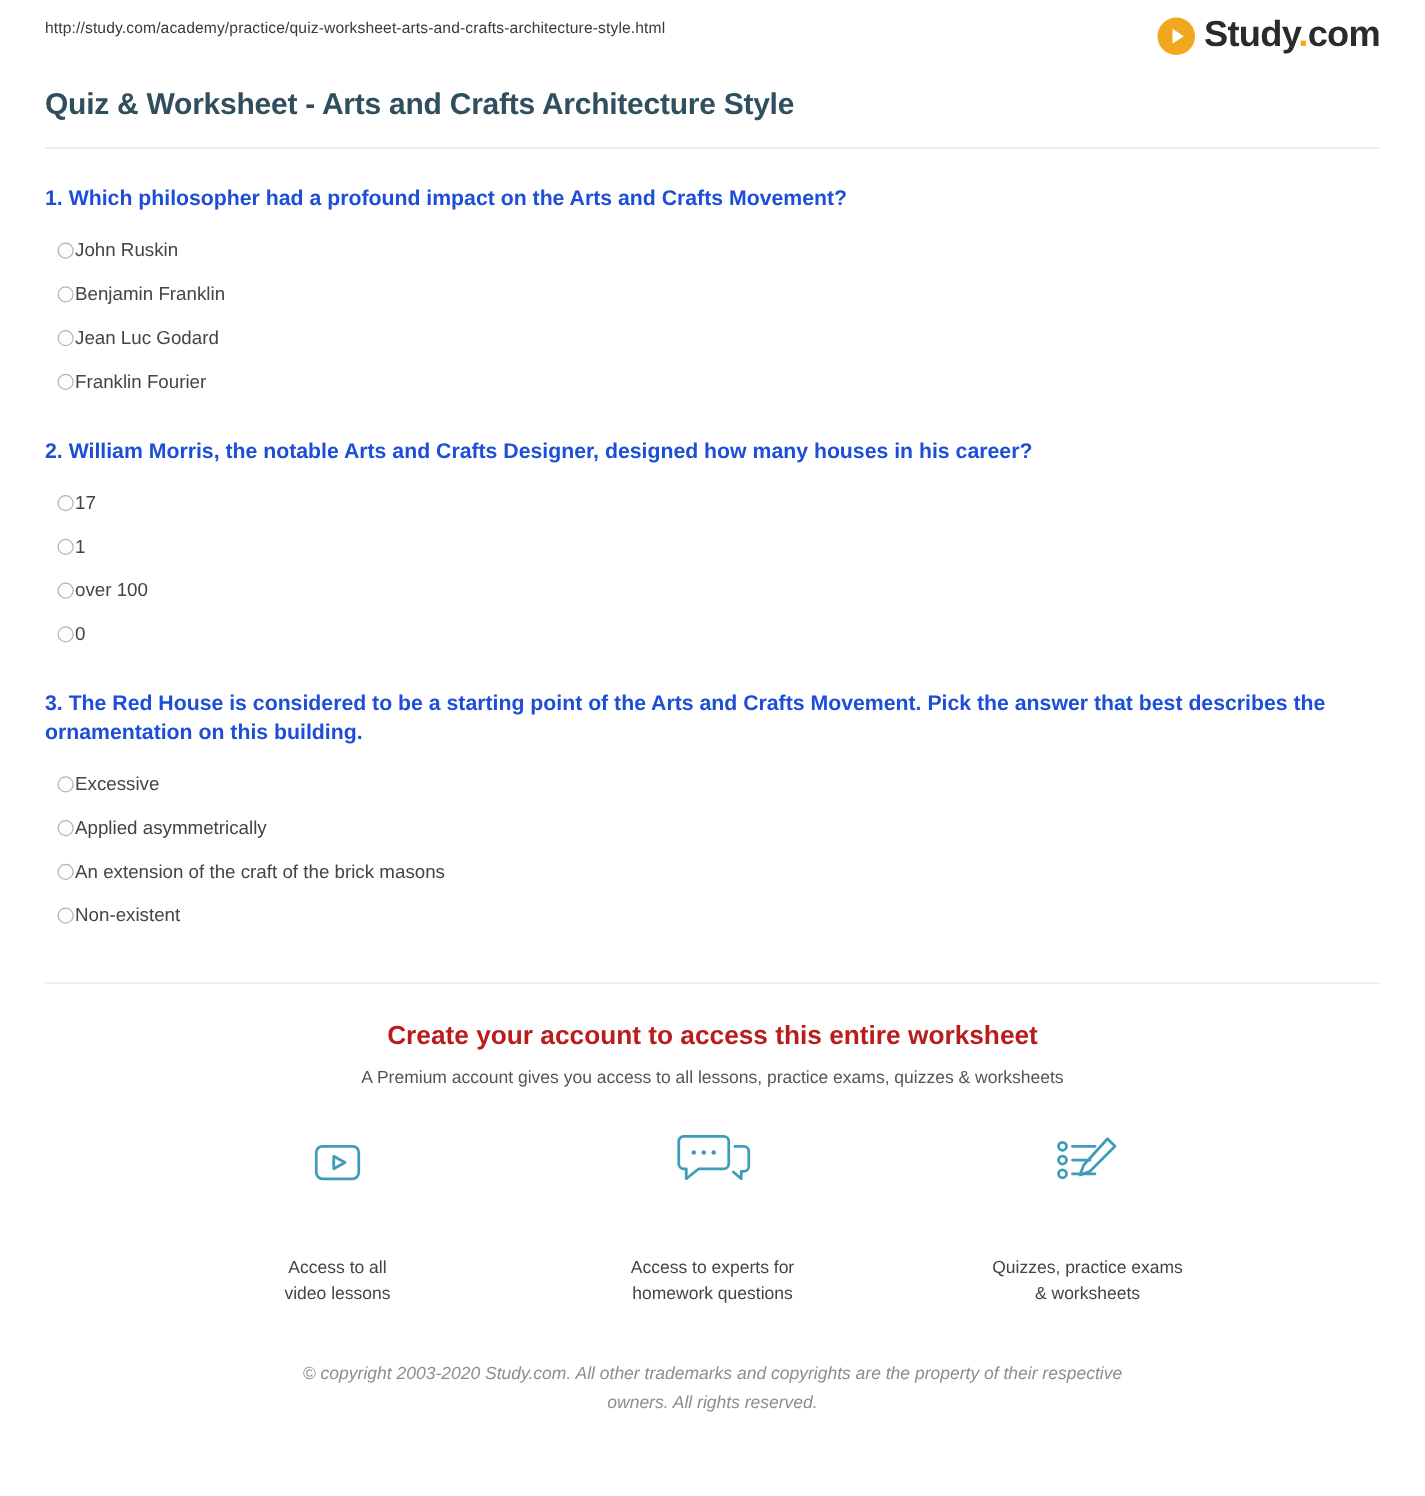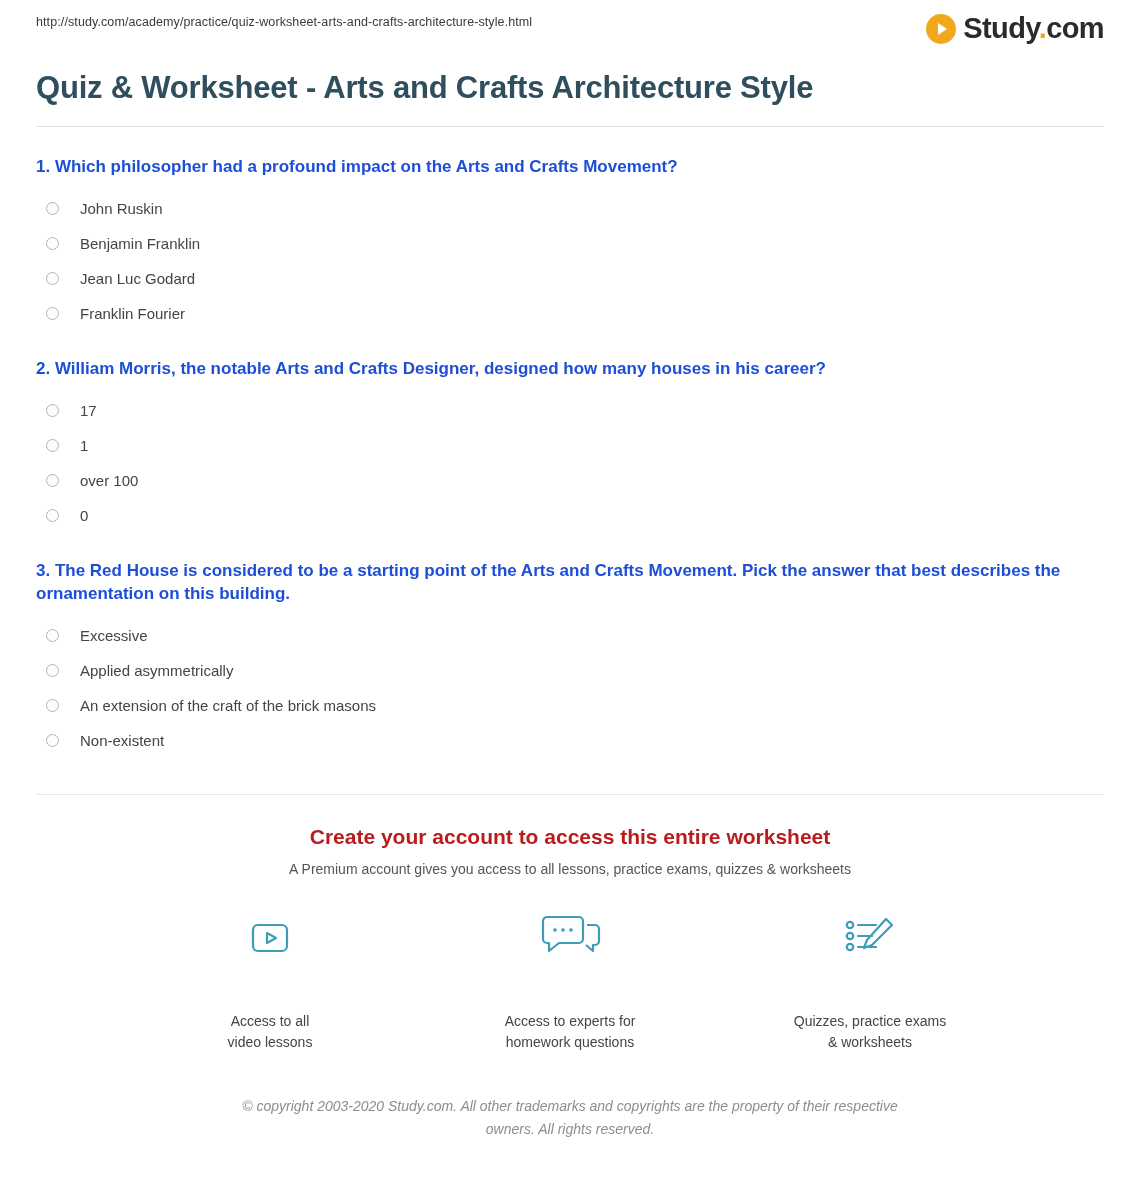--- a/index.html
+++ b/index.html
@@ -59,21 +59,21 @@
   .logo-text {
     font-size: 29px;
     font-weight: 700;
     color: #2b2b2b;
     letter-spacing: -0.6px;
   }
   .logo-text .dot { color: #f2a81d; }
 
   
   .title {
-    font-size: 31px;
+    font-size: 24px;
     font-weight: 700;
     color: #2f4f5f;
     margin: 16px 0 0 0;
     letter-spacing: -0.2px;
   }
   .rule {
     border: 0;
     border-top: 1px solid #e2e2e2;
     margin: 20px 0 0 0;
   }
@@ -85,21 +85,21 @@
     font-size: 17px;
     font-weight: 700;
     color: #1d4ed8;
     line-height: 1.4;
     margin: 22px 0 12px 0;
   }
   .answers { margin: 0; padding: 0; list-style: none; }
   .answer {
     display: flex;
     align-items: center;
-    gap: 21px;
+    gap: 1px;
     padding: 9px 0 9px 10px;
     font-size: 15px;
     color: #444444;
   }
   .radio {
     width: 11px;
     height: 11px;
     border: 1px solid #b4b4b4;
     border-radius: 50%;
     background: #fdfdfd;

